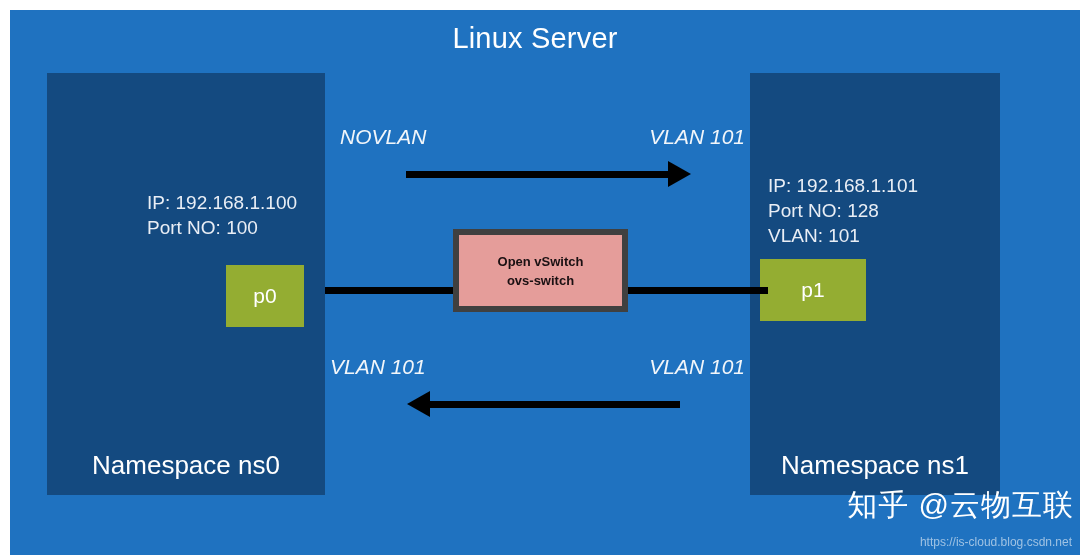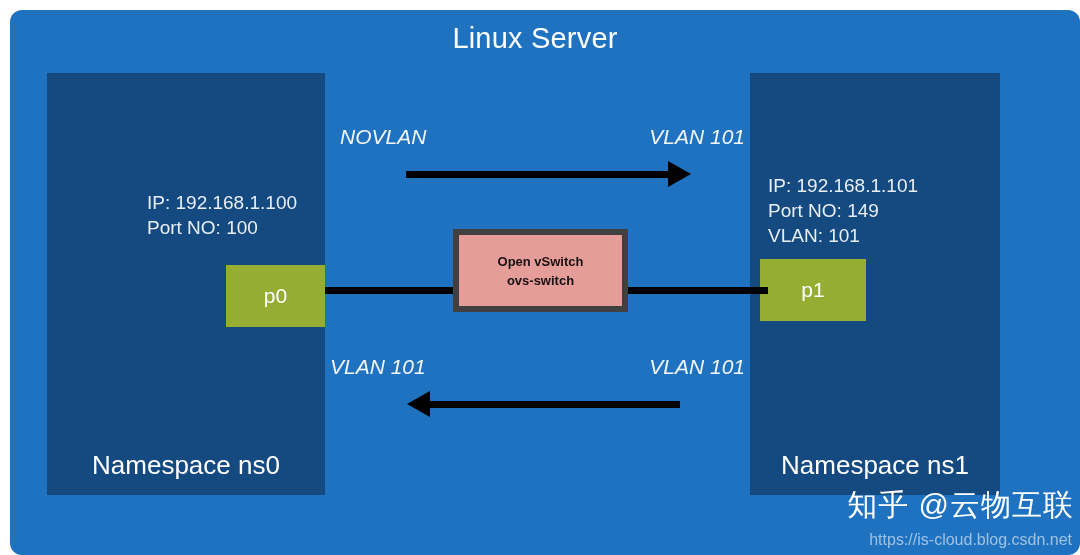--- a/index.html
+++ b/index.html
@@ -14,21 +14,20 @@
     overflow: hidden;
   }
 
   #canvas {
     position: absolute;
     left: 10px;
     top: 10px;
     width: 1070px;
     height: 545px;
     background: #1f72c0;
-    border-radius: 12px;
   }
 
   
   .title {
     position: absolute;
     left: 0;
     top: 12px;
     width: 1050px;
     text-align: center;
     color: #ffffff;
@@ -68,21 +67,21 @@
   
   .port-box {
     position: absolute;
     background: #94ad32;
     color: #ffffff;
     font-size: 21px;
     display: flex;
     align-items: center;
     justify-content: center;
   }
-  #port-p0 { left: 179px; top: 192px; width: 99px; height: 62px; }
+  #port-p0 { left: 179px; top: 192px; width: 78px; height: 62px; }
   #port-p1 { left: 10px;  top: 186px; width: 106px; height: 62px; }
 
   
   .link-line {
     position: absolute;
     height: 7px;
     background: #000000;
     top: 277px;
   }
   #link-left  { left: 315px; width: 137px; }
@@ -158,41 +157,41 @@
     color: #ffffff;
     font-size: 30px;
     white-space: nowrap;
     letter-spacing: 1px;
   }
   #watermark-url {
     position: absolute;
     right: 8px;
     bottom: 6px;
     color: #9fc2e3;
-    font-size: 16px;
+    font-size: 12px;
     white-space: nowrap;
   }
 </style>
 </head>
 <body>
 
 <div id="canvas">
 
   <div class="title">Linux Server</div>
 
   <div class="ns-box" id="ns-left">
     <div class="ns-info" style="white-space: pre;">IP: 192.168.1.100
 Port NO: 100</div>
     <div class="ns-label">Namespace ns0</div>
     <div class="port-box" id="port-p0">p0</div>
   </div>
 
   <div class="ns-box" id="ns-right">
     <div class="ns-info" style="white-space: pre;">IP: 192.168.1.101
-Port NO: 149
+Port NO: 128
 VLAN: 101</div>
     <div class="ns-label">Namespace ns1</div>
     <div class="port-box" id="port-p1">p1</div>
   </div>
 
   <div class="link-line" id="link-left"></div>
   <div class="link-line" id="link-right"></div>
 
   <div id="ovs-box">
     <div>Open vSwitch</div>

